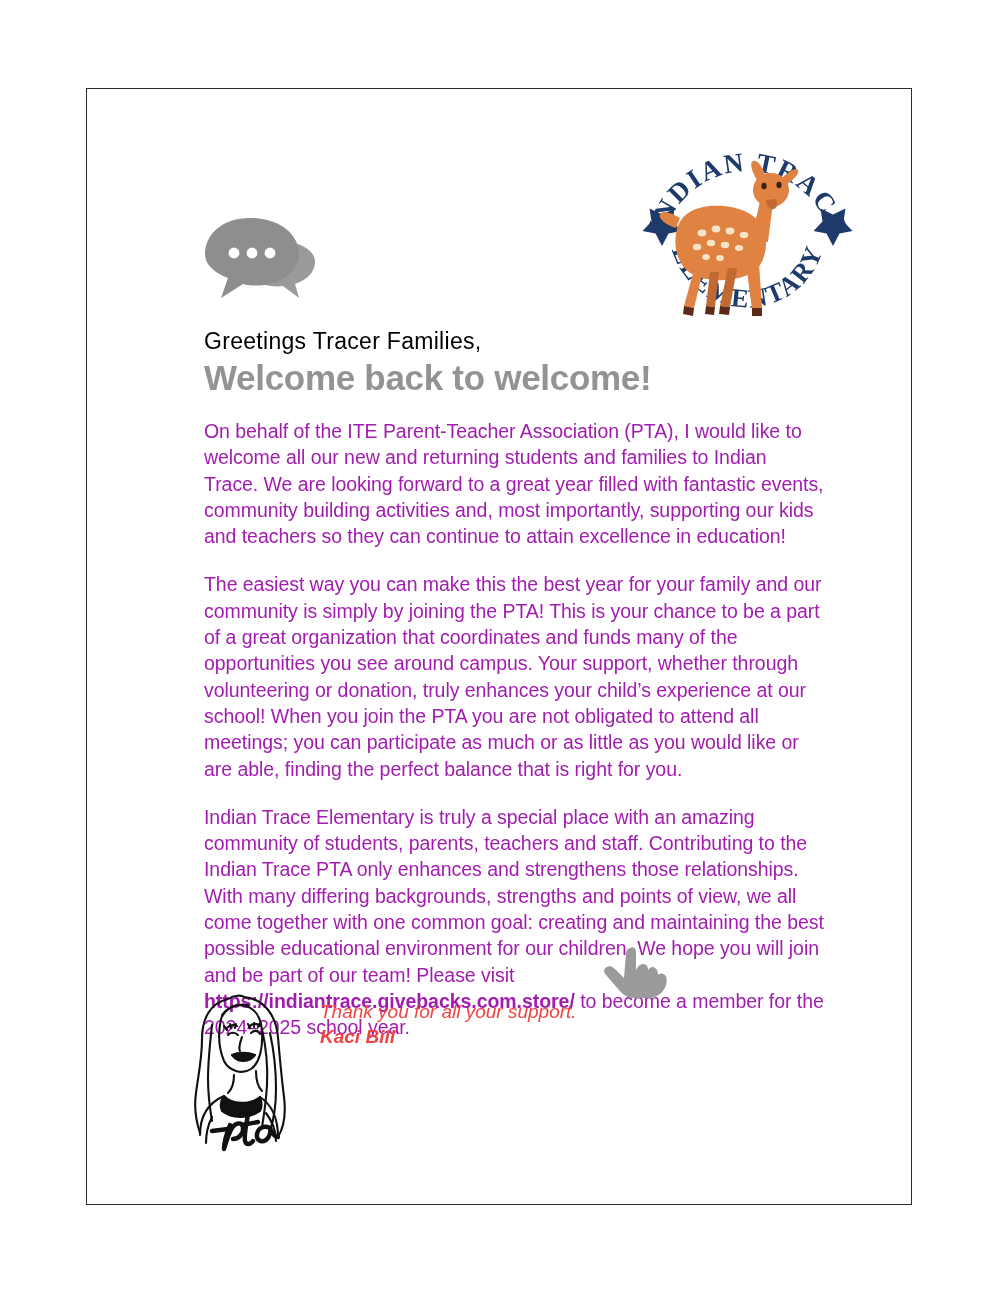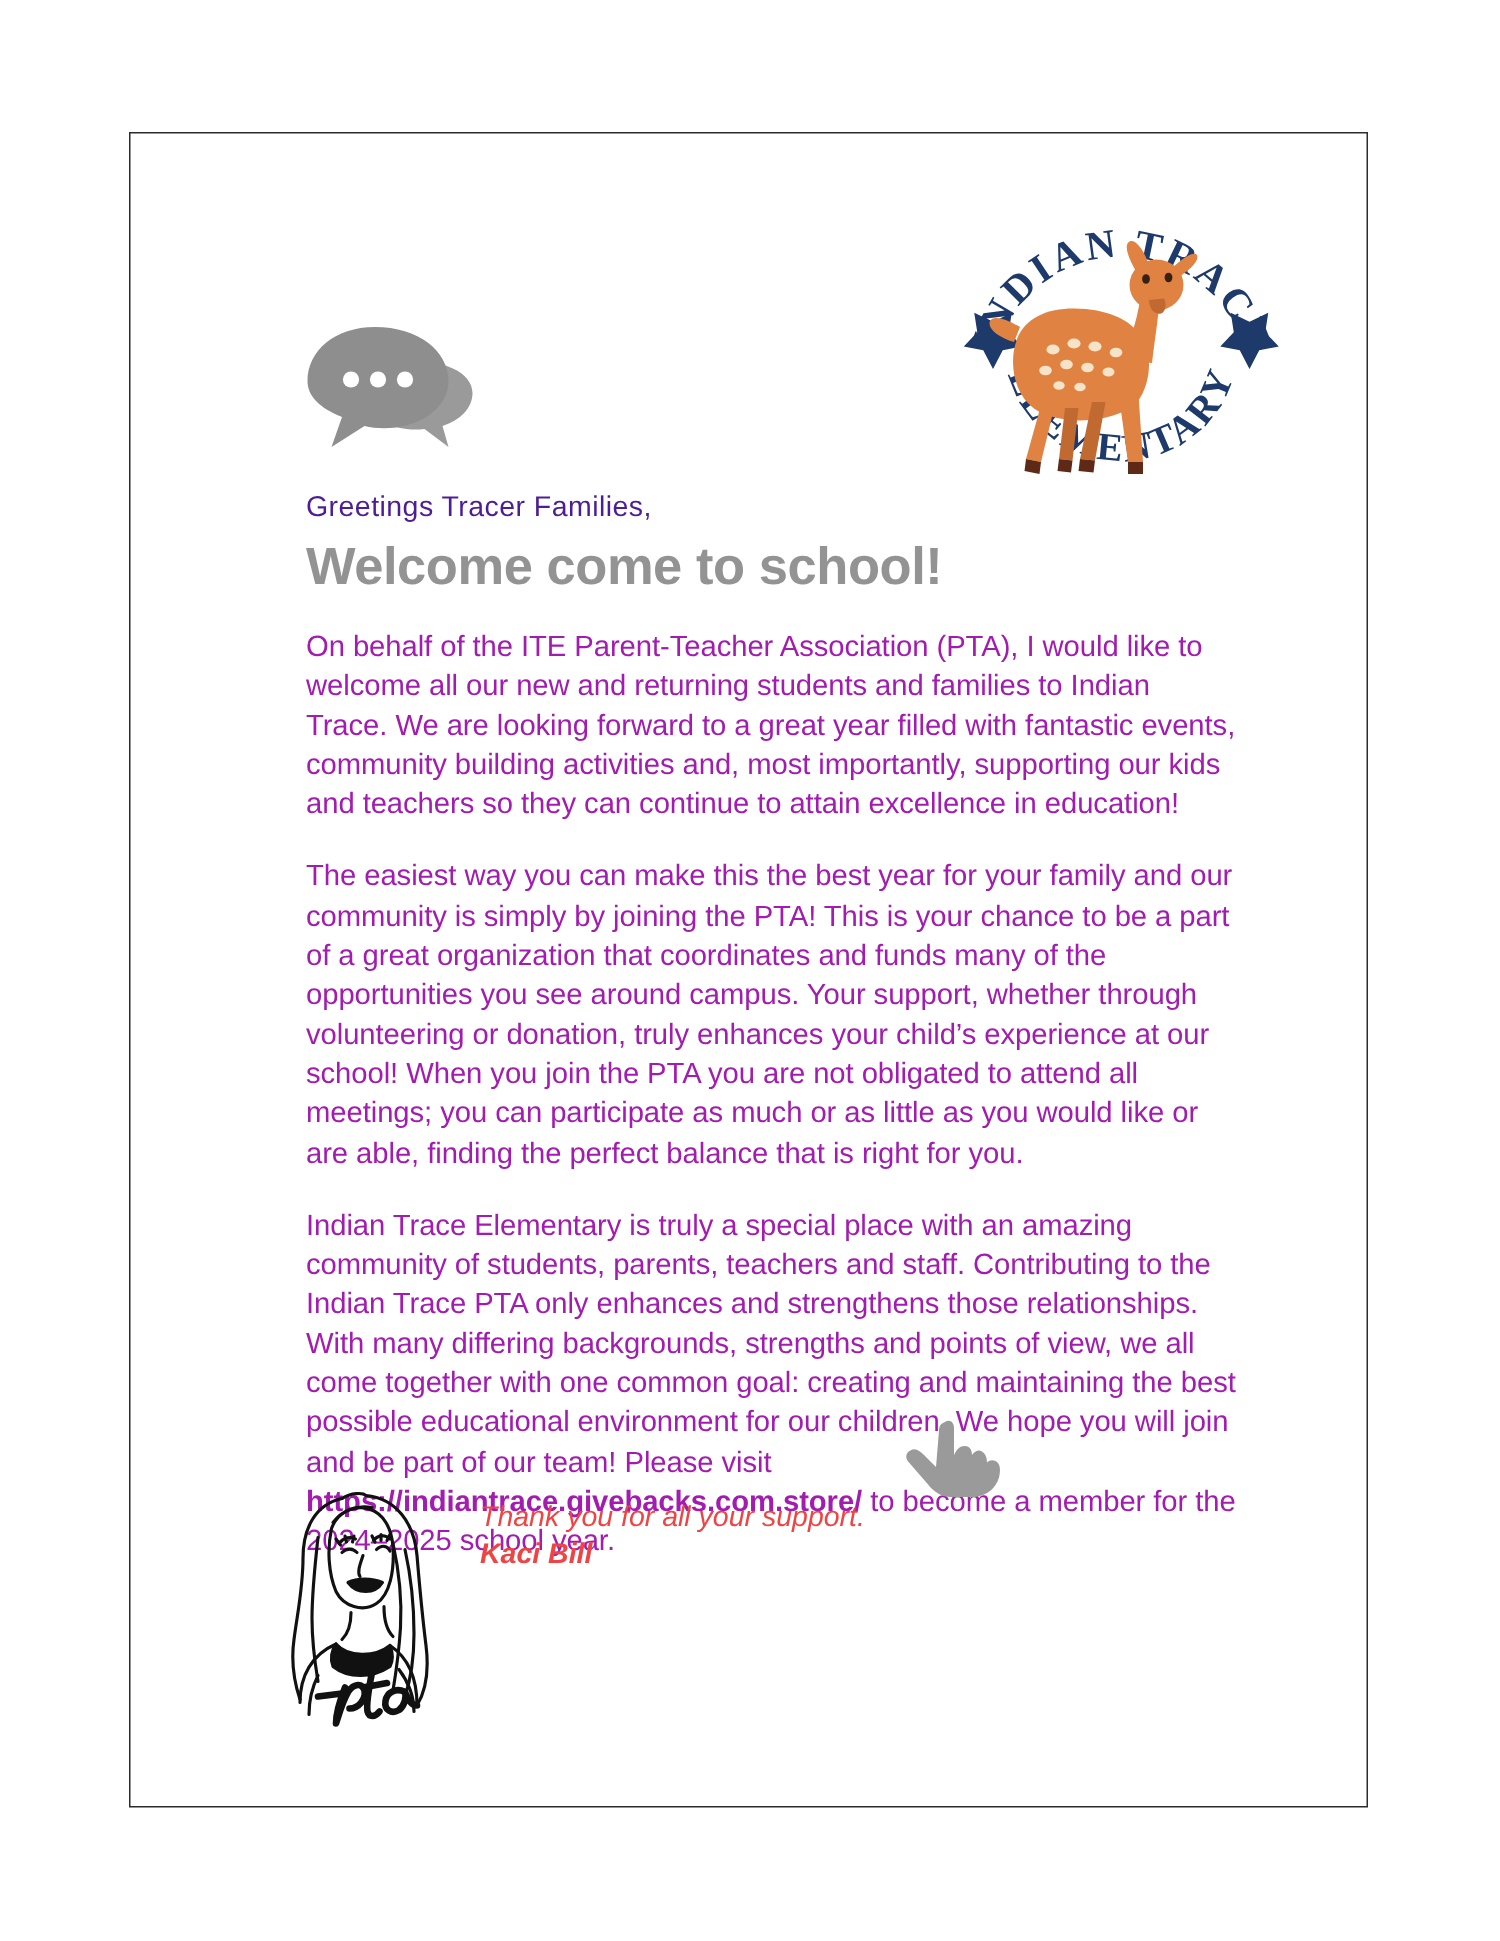--- a/index.html
+++ b/index.html
@@ -46,23 +46,23 @@
     height: 92px;
   }
   #speech-bubbles svg { display: block; width: 100%; height: 100%; }
 
   
   .greeting-line {
     position: absolute;
     left: 204px;
     top: 328px;
     font-family: "Liberation Sans Narrow", "Liberation Sans", sans-serif;
-    font-size: 19px;
+    font-size: 23px;
     letter-spacing: 0.3px;
-    color: #4c1d95;
+    color: #000000;
     white-space: nowrap;
   }
   .welcome-line {
     position: absolute;
     left: 204px;
     top: 358px;
     font-family: "Liberation Sans Narrow", "Liberation Sans", sans-serif;
     font-size: 35px;
     font-weight: bold;
     letter-spacing: -0.3px;
@@ -218,21 +218,21 @@
              C 58,74 48,74 40,72 L 18,86 L 25,66
              C 10,60 2,52 2,42 C 2,22 20,6 47,6 Z" fill="#8e8e8e"></path>
 
     <circle cx="31" cy="41" r="5.4" fill="#ffffff"></circle>
     <circle cx="49" cy="41" r="5.4" fill="#ffffff"></circle>
     <circle cx="67" cy="41" r="5.4" fill="#ffffff"></circle>
   </svg>
 </div>
 
 <div class="greeting-line">Greetings Tracer Families,</div>
-<div class="welcome-line">Welcome come to school!</div>
+<div class="welcome-line">Welcome back to welcome!</div>
 
 <div id="letter-body">
   <p class="body-paragraph">On behalf of the ITE Parent-Teacher Association (PTA), I would like to welcome all our new and returning students and families to Indian Trace. We are looking forward to a great year filled with fantastic events, community building activities and, most importantly, supporting our kids and teachers so they can continue to attain excellence in education!</p>
   <p class="body-paragraph">The easiest way you can make this the best year for your family and our community is simply by joining the PTA! This is your chance to be a part of a great organization that coordinates and funds many of the opportunities you see around campus. Your support, whether through volunteering or donation, truly enhances your child’s experience at our school! When you join the PTA you are not obligated to attend all meetings; you can participate as much or as little as you would like or are able, finding the perfect balance that is right for you.</p>
   <p class="body-paragraph"><span>Indian Trace Elementary is truly a special place with an amazing community of students, parents, teachers and staff. Contributing to the Indian Trace PTA only enhances and strengthens those relationships. With many differing backgrounds, strengths and points of view, we all come together with one common goal: creating and maintaining the best possible educational environment for our children. We hope you will join and be  part of our team! Please visit </span><span class="url-strong">https://indiantrace.givebacks.com.store/</span><span> to become a member for the 2024–2025 school year.</span></p>
 </div>
 
 <div id="pointing-hand">
   <svg viewBox="0 0 72 56" xmlns="http://www.w3.org/2000/svg">
     <path d="M 30,4 C 33,2 36,4 36,8 L 36,26

